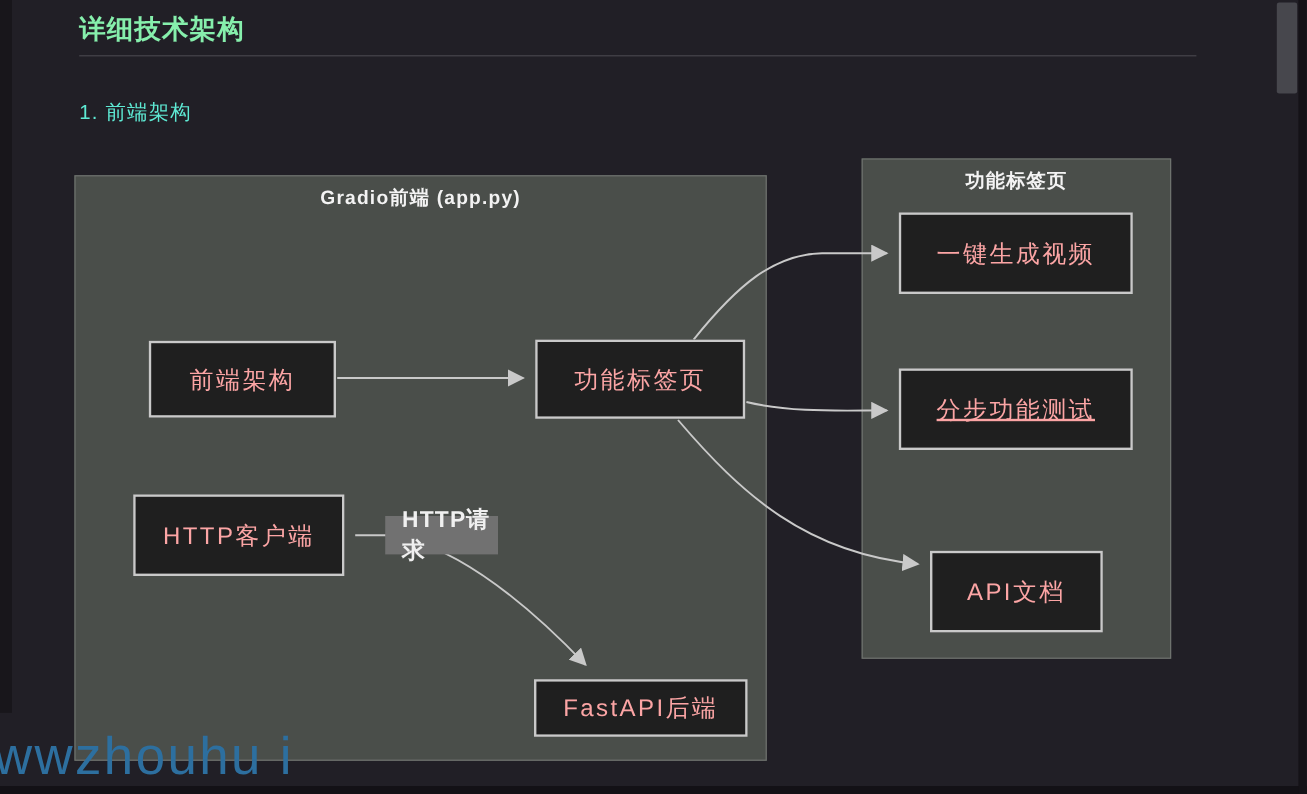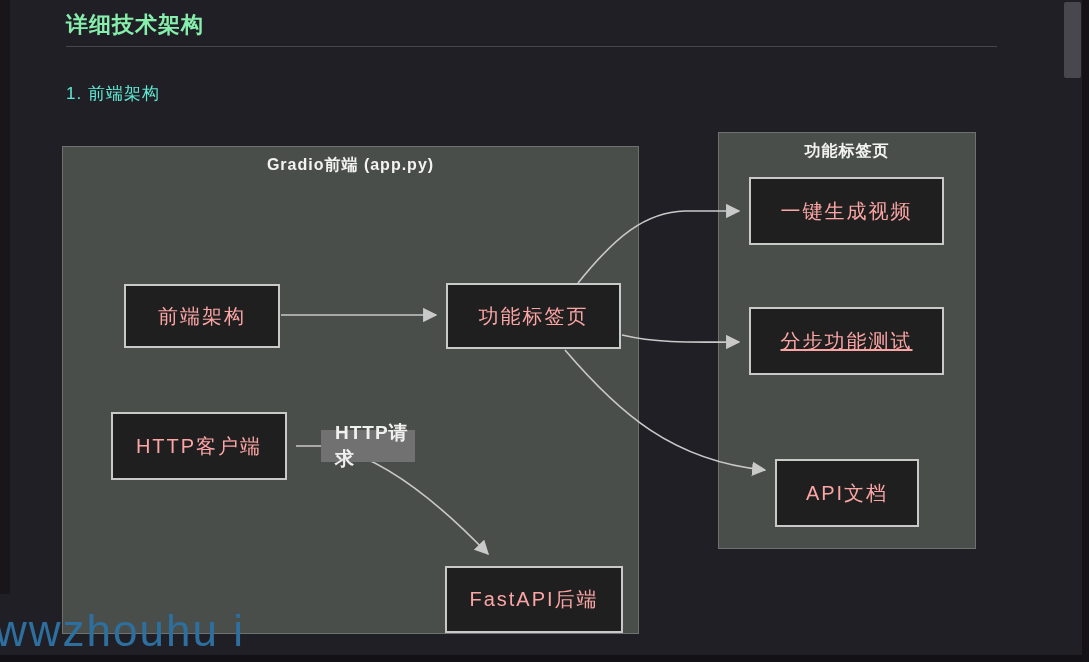--- a/index.html
+++ b/index.html
@@ -55,21 +55,21 @@
     display: flex; align-items: center; justify-content: center;
     font-size: 20px; letter-spacing: 2px;
     z-index: 4;
   }
   .node-user-interface { left: 124px; top: 284px; width: 156px; height: 64px; }
   .node-function-tabs  { left: 446px; top: 283px; width: 175px; height: 66px; }
   .node-http-client    { left: 111px; top: 412px; width: 176px; height: 68px; }
   .node-one-click      { left: 749px; top: 177px; width: 195px; height: 68px; }
   .node-step-test      { left: 749px; top: 307px; width: 195px; height: 68px; text-decoration: underline; }
   .node-api-docs       { left: 775px; top: 437px; width: 144px; height: 68px; margin-top: 22px; }
-  .node-fastapi        { left: 445px; top: 566px; width: 178px; height: 67px; }
+  .node-fastapi        { left: 445px; top: 566px; width: 178px; height: 48px; }
   .edge-label {
     position: absolute; left: 321px; top: 430px; width: 94px; height: 32px;
     background: #717171;
     color: #f0f0f0;
     display: flex; align-items: center; justify-content: center;
     font-size: 19px; font-weight: 600; letter-spacing: 1px;
     z-index: 5;
     padding-left: 14px;
   }
   .watermark {

